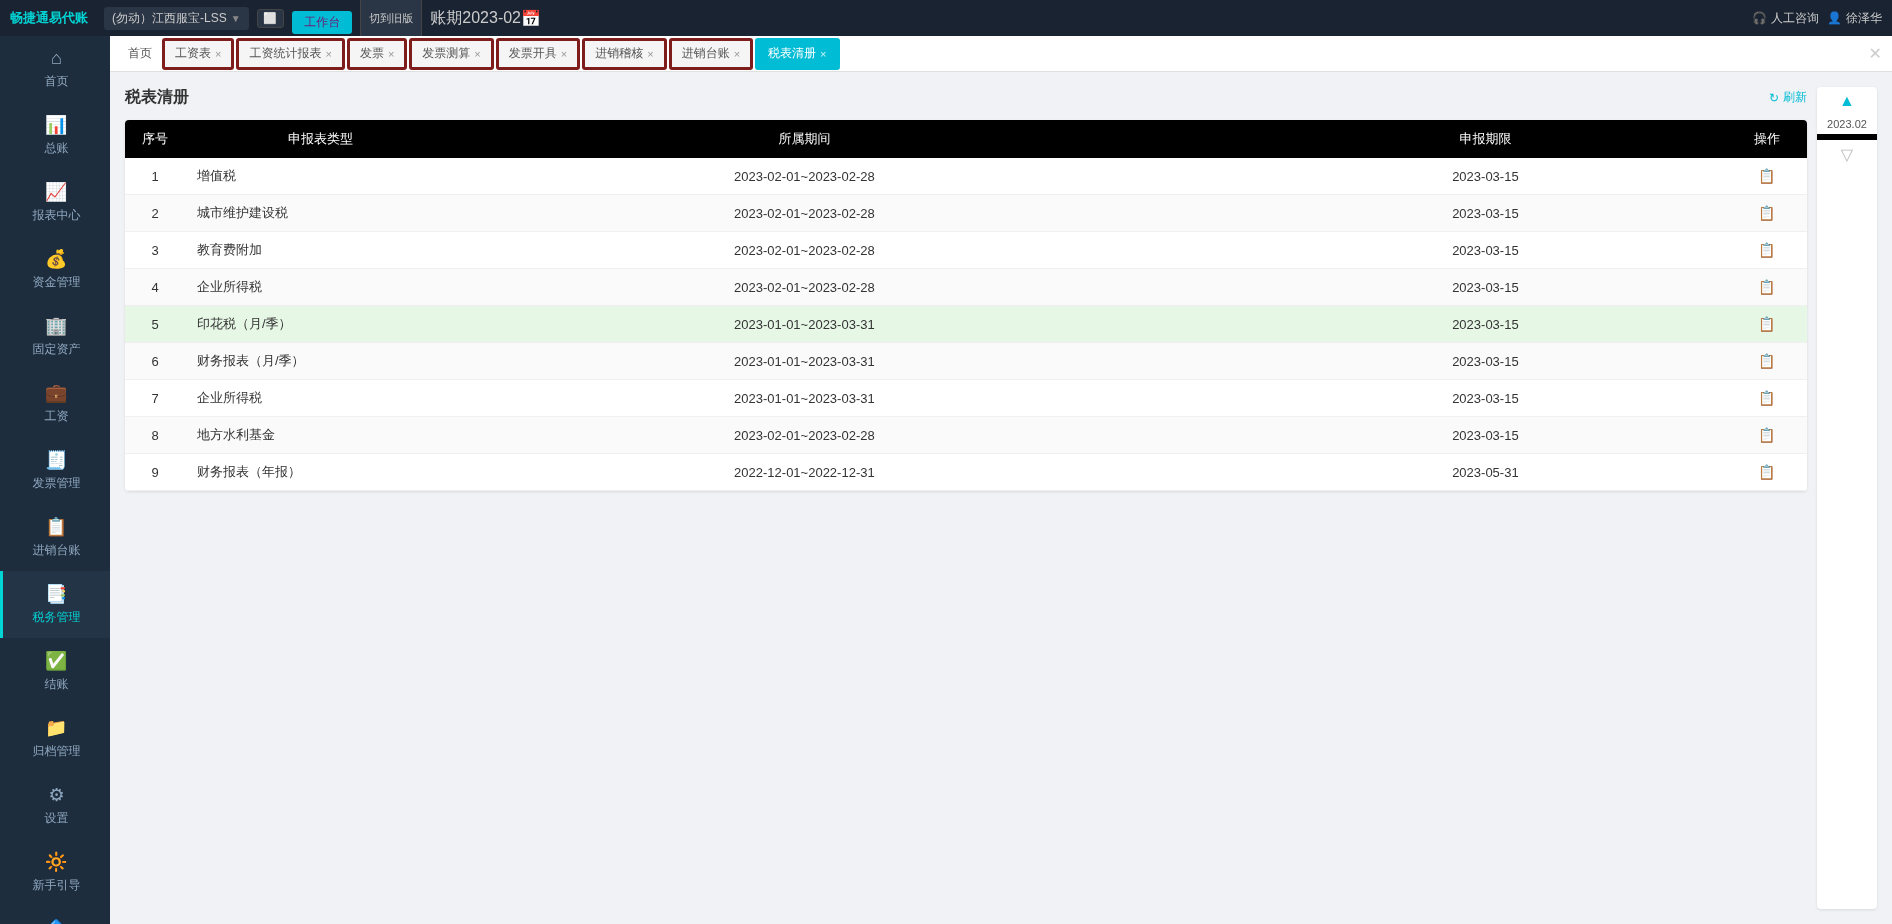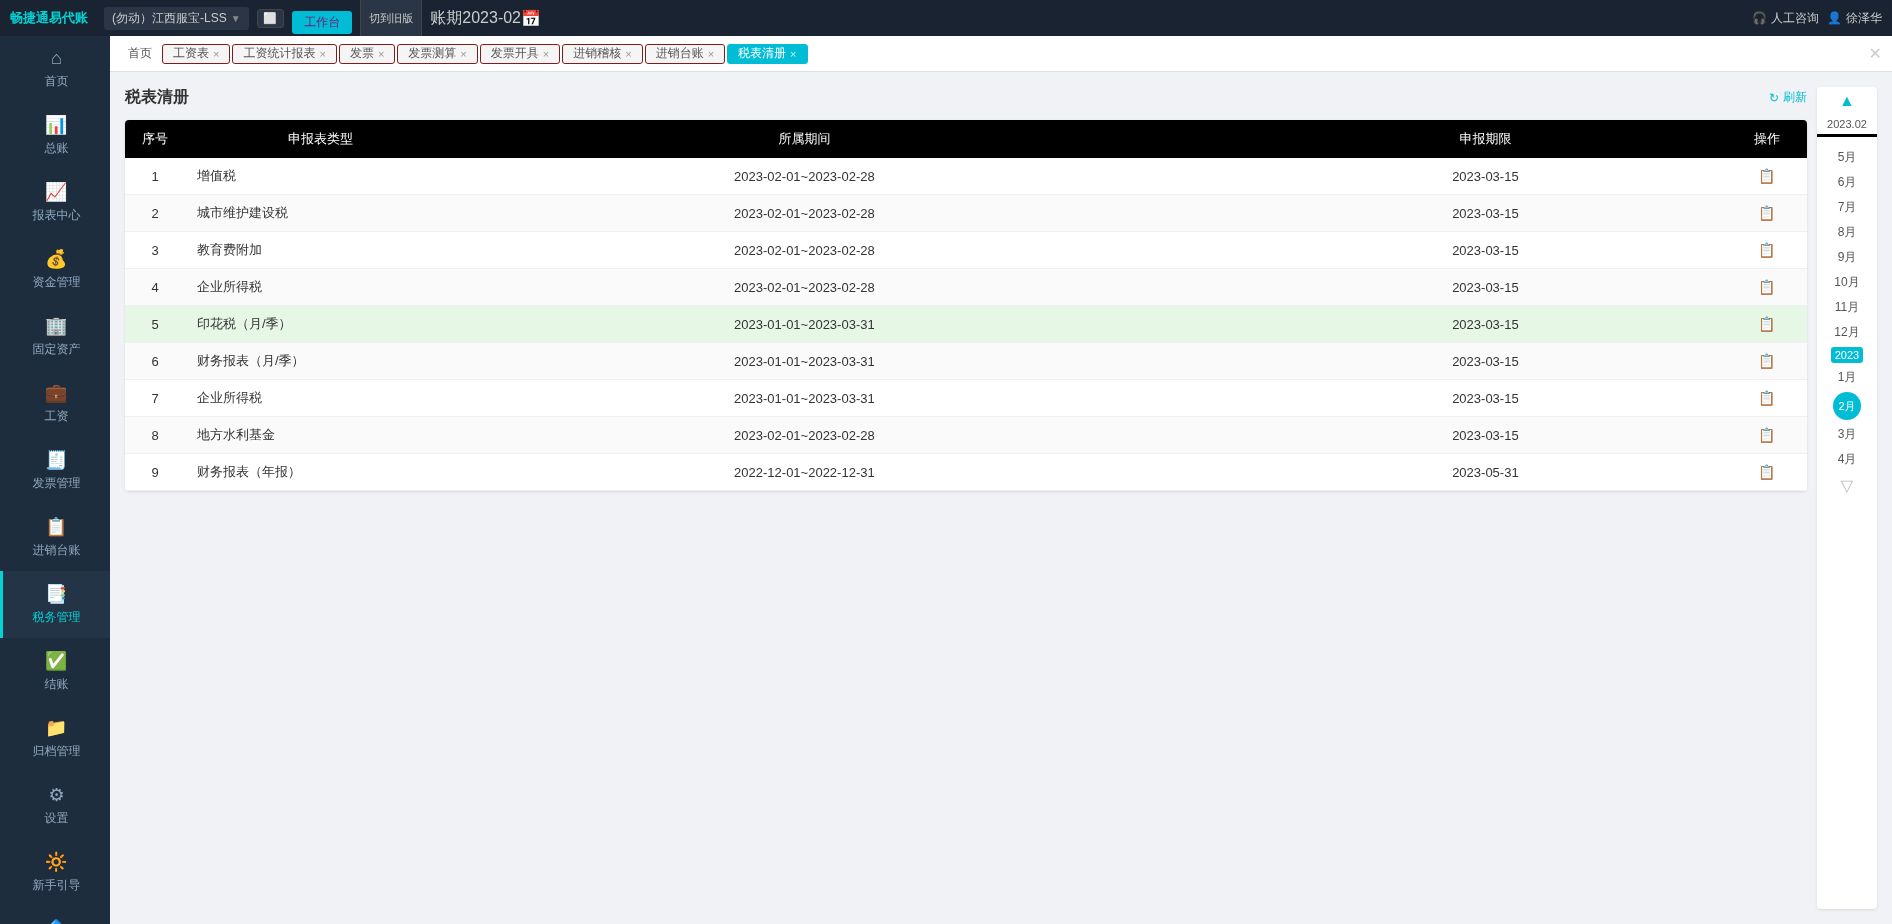--- a/index.html
+++ b/index.html
@@ -25,21 +25,21 @@
     .sidebar { width: 110px; background: #1e2d3d; display: flex; flex-direction: column; flex-shrink: 0; overflow-y: auto; }
     .sidebar-item { display: flex; flex-direction: column; align-items: center; padding: 12px 5px; cursor: pointer; color: #8fa8c0; font-size: 12px; gap: 4px; border-left: 3px solid transparent; }
     .sidebar-item.active { background: #243447; color: #00d4d4; border-left-color: #00d4d4; }
     .sidebar-icon { font-size: 18px; }
 
     
     .content-area { flex: 1; display: flex; flex-direction: column; overflow: hidden; background: #f0f2f5; }
 
     
     .tab-bar { background: #fff; border-bottom: 1px solid #e0e0e0; display: flex; align-items: center; padding: 0 10px; height: 36px; flex-shrink: 0; gap: 2px; }
-    .tab-item { display: flex; align-items: center; gap: 4px; padding: 0 10px; height: 20px; background: #f5f5f5; border: 1px solid #7f1d1d; border-radius: 3px; cursor: pointer; font-size: 12px; color: #555; white-space: nowrap; }
+    .tab-item { display: flex; align-items: center; gap: 4px; padding: 0 10px; height: 32px; background: #f5f5f5; border: 3px solid #7f1d1d; border-radius: 3px; cursor: pointer; font-size: 12px; color: #555; white-space: nowrap; }
     .tab-item.active { background: #00bcd4; color: white; border-color: #00bcd4; }
     .tab-item .tab-close { color: #999; font-size: 11px; cursor: pointer; }
     .tab-item.active .tab-close { color: rgba(255,255,255,0.8); }
     .tab-home { background: none; border: none; color: #555; font-size: 12px; padding: 0 8px; cursor: pointer; }
 
     
     .page-content { flex: 1; overflow: auto; padding: 15px; position: relative; display: flex; gap: 10px; }
 
     
     .main-panel { flex: 1; }
@@ -60,21 +60,21 @@
     .data-table tbody tr.highlighted { background: #e8f8e8; }
     .data-table tbody td { padding: 9px 12px; text-align: center; font-size: 13px; color: #333; }
     .data-table tbody td:nth-child(2) { text-align: left; }
     .data-table tbody tr:nth-child(odd) { background: #fff; }
     .data-table tbody tr:nth-child(even) { background: #fafafa; }
     .data-table tbody tr.highlighted { background: #e6f7e6 !important; }
     .action-icon { color: #999; cursor: pointer; font-size: 14px; }
 
     
     .right-panel { width: 60px; background: white; border-radius: 4px; box-shadow: 0 1px 3px rgba(0,0,0,0.1); display: flex; flex-direction: column; align-items: center; padding: 5px 0; flex-shrink: 0; }
-    .right-panel-year { font-size: 11px; color: #555; padding: 4px 0; border-bottom: 3px solid #000000; width: 100%; text-align: center; margin-bottom: 8px; }
+    .right-panel-year { font-size: 11px; color: #555; padding: 4px 0; border-bottom: 6px solid #000000; width: 100%; text-align: center; margin-bottom: 1px; }
     .month-item { font-size: 12px; color: #555; padding: 4px 0; width: 100%; text-align: center; cursor: pointer; }
     .month-item.active { background: #00bcd4; color: white; border-radius: 50%; width: 28px; height: 28px; display: flex; align-items: center; justify-content: center; margin: 2px auto; font-size: 11px; }
     .month-item.year-badge { background: #00bcd4; color: white; border-radius: 3px; padding: 2px 4px; font-size: 11px; width: auto; margin: 2px 4px; }
     .panel-up-btn { color: #00bcd4; cursor: pointer; font-size: 16px; margin-bottom: 4px; }
     .panel-down-btn { color: #bbb; cursor: pointer; font-size: 16px; margin-top: 4px; }
 
     
     .close-icon { color: #ccc; font-size: 16px; cursor: pointer; margin-left: auto; }
   </style>
 </head>
@@ -291,32 +291,17 @@
       <td>2023-05-31</td>
       <td><span class="action-icon">📋</span></td>
     </tr>
             </tbody>
         </table>
       </div>
 
       <div class="right-panel">
         <div class="panel-up-btn">▲</div>
         <div class="right-panel-year">2023.02</div>
-        <div id="month-list">
-            <div class="month-item">5月</div>
-            <div class="month-item">6月</div>
-            <div class="month-item">7月</div>
-            <div class="month-item">8月</div>
-            <div class="month-item">9月</div>
-            <div class="month-item">10月</div>
-            <div class="month-item">11月</div>
-            <div class="month-item">12月</div>
-            <div class="month-item year-badge">2023</div>
-            <div class="month-item">1月</div>
-            <div class="month-item active">2月</div>
-            <div class="month-item">3月</div>
-            <div class="month-item">4月</div>
-          </div>
         <div class="panel-down-btn">▽</div>
       </div>
     </div>
   </div>
 </div>
 
 </body></html>

